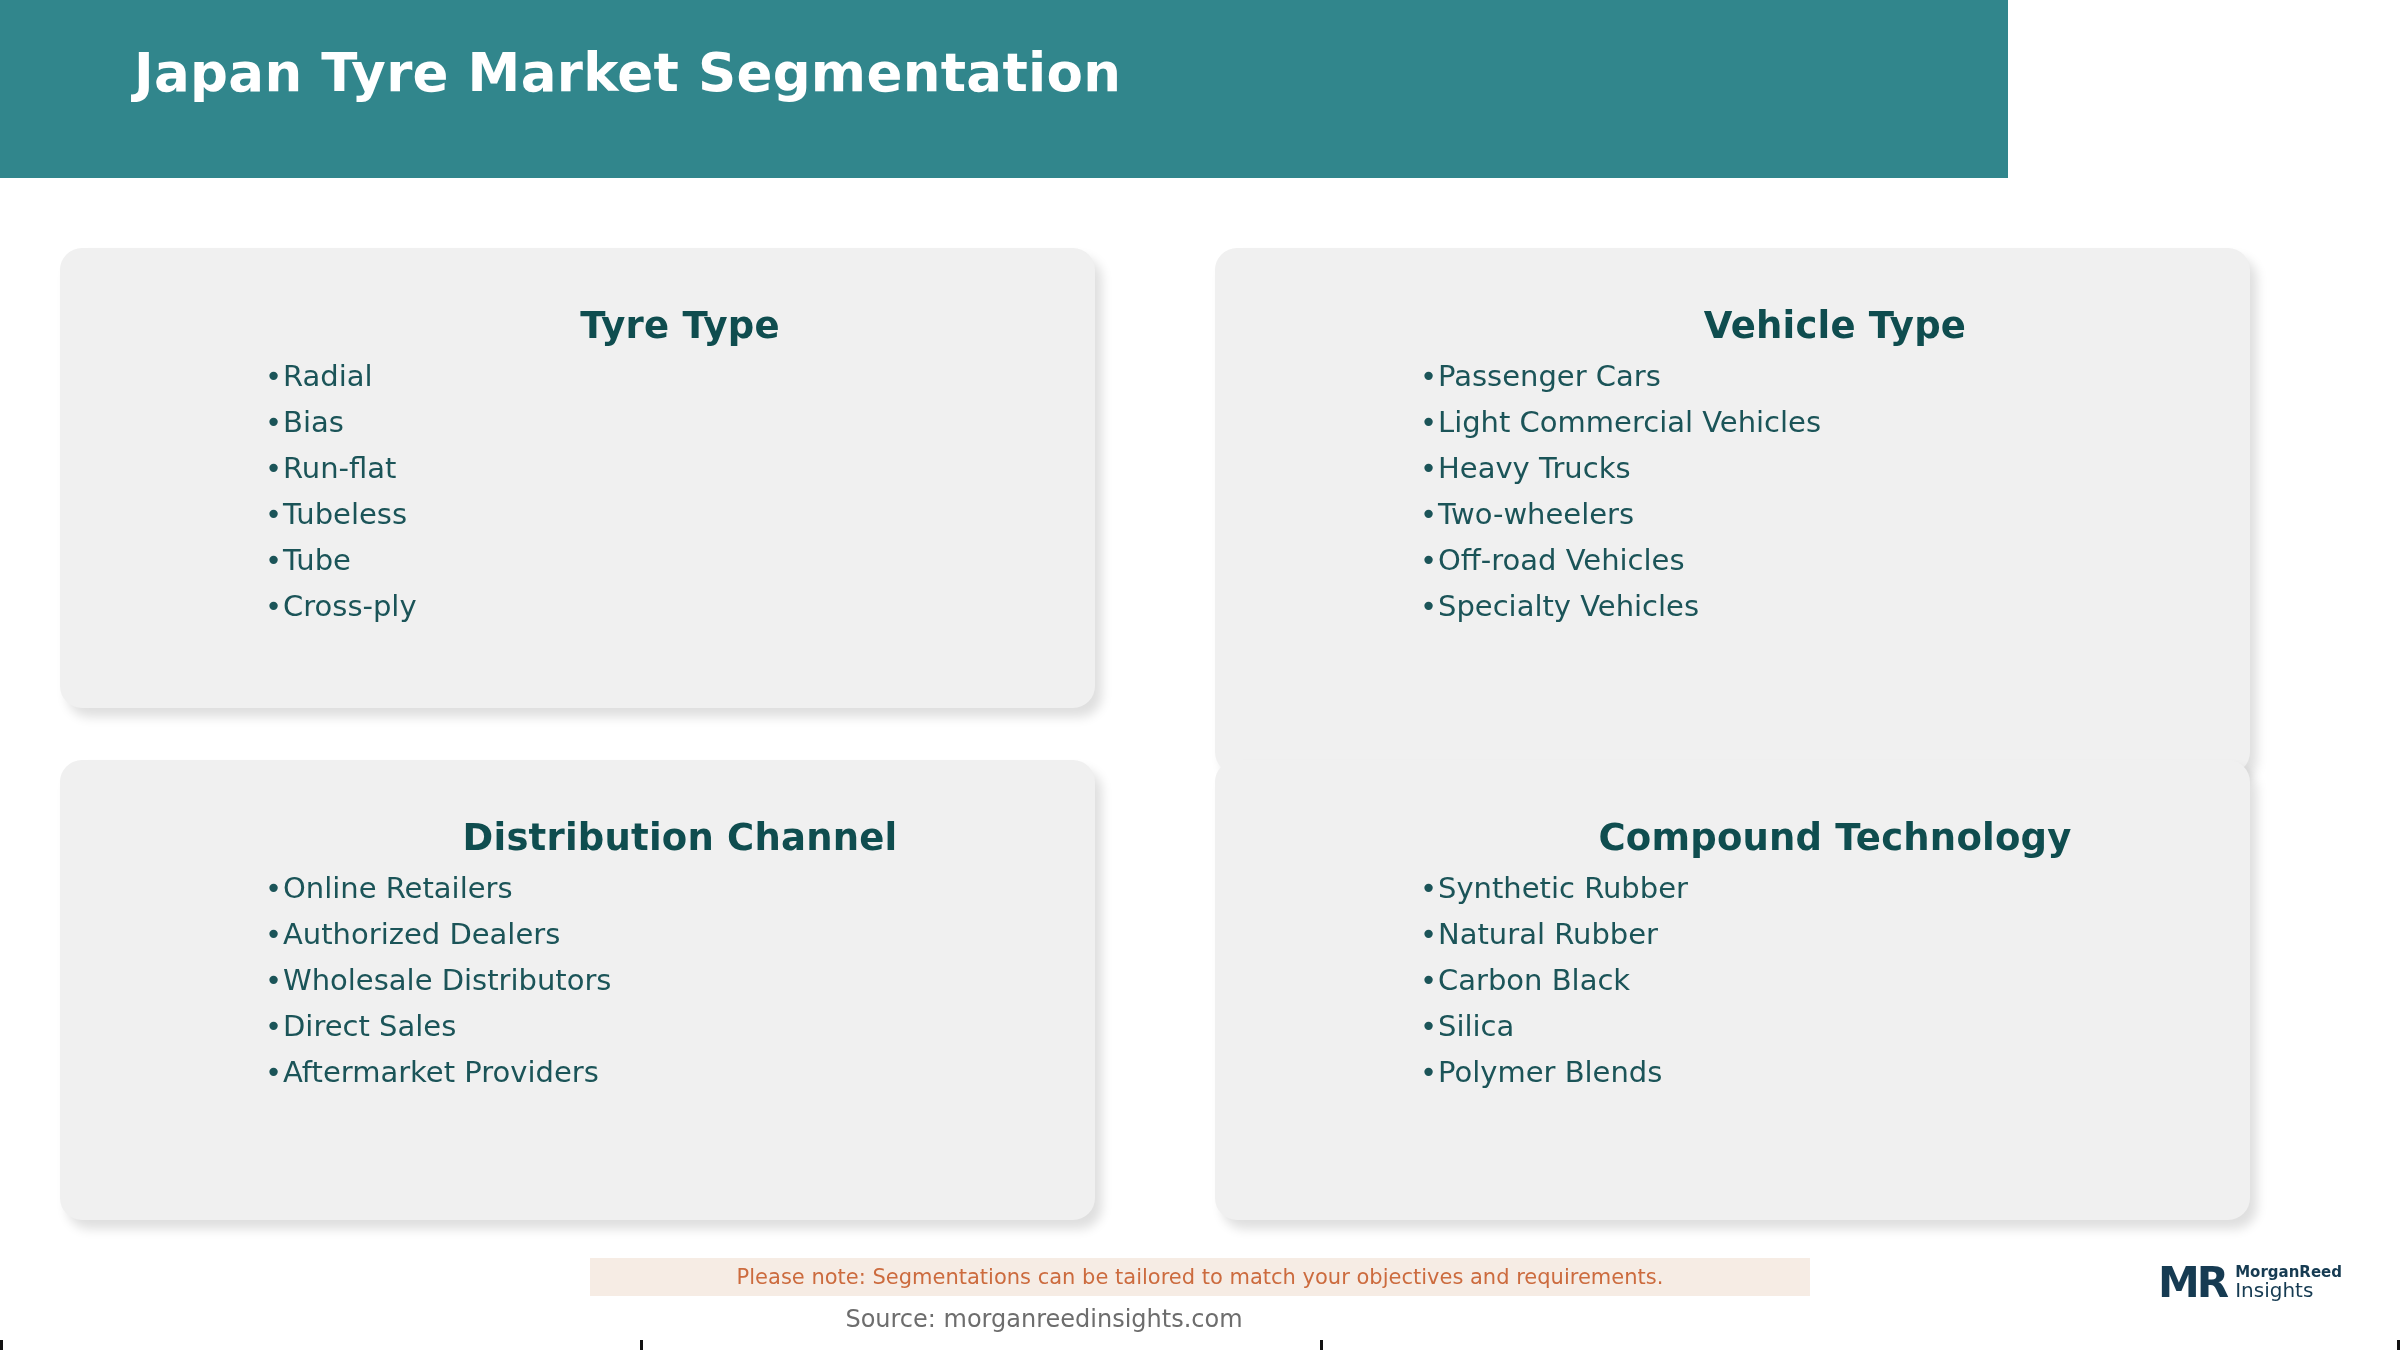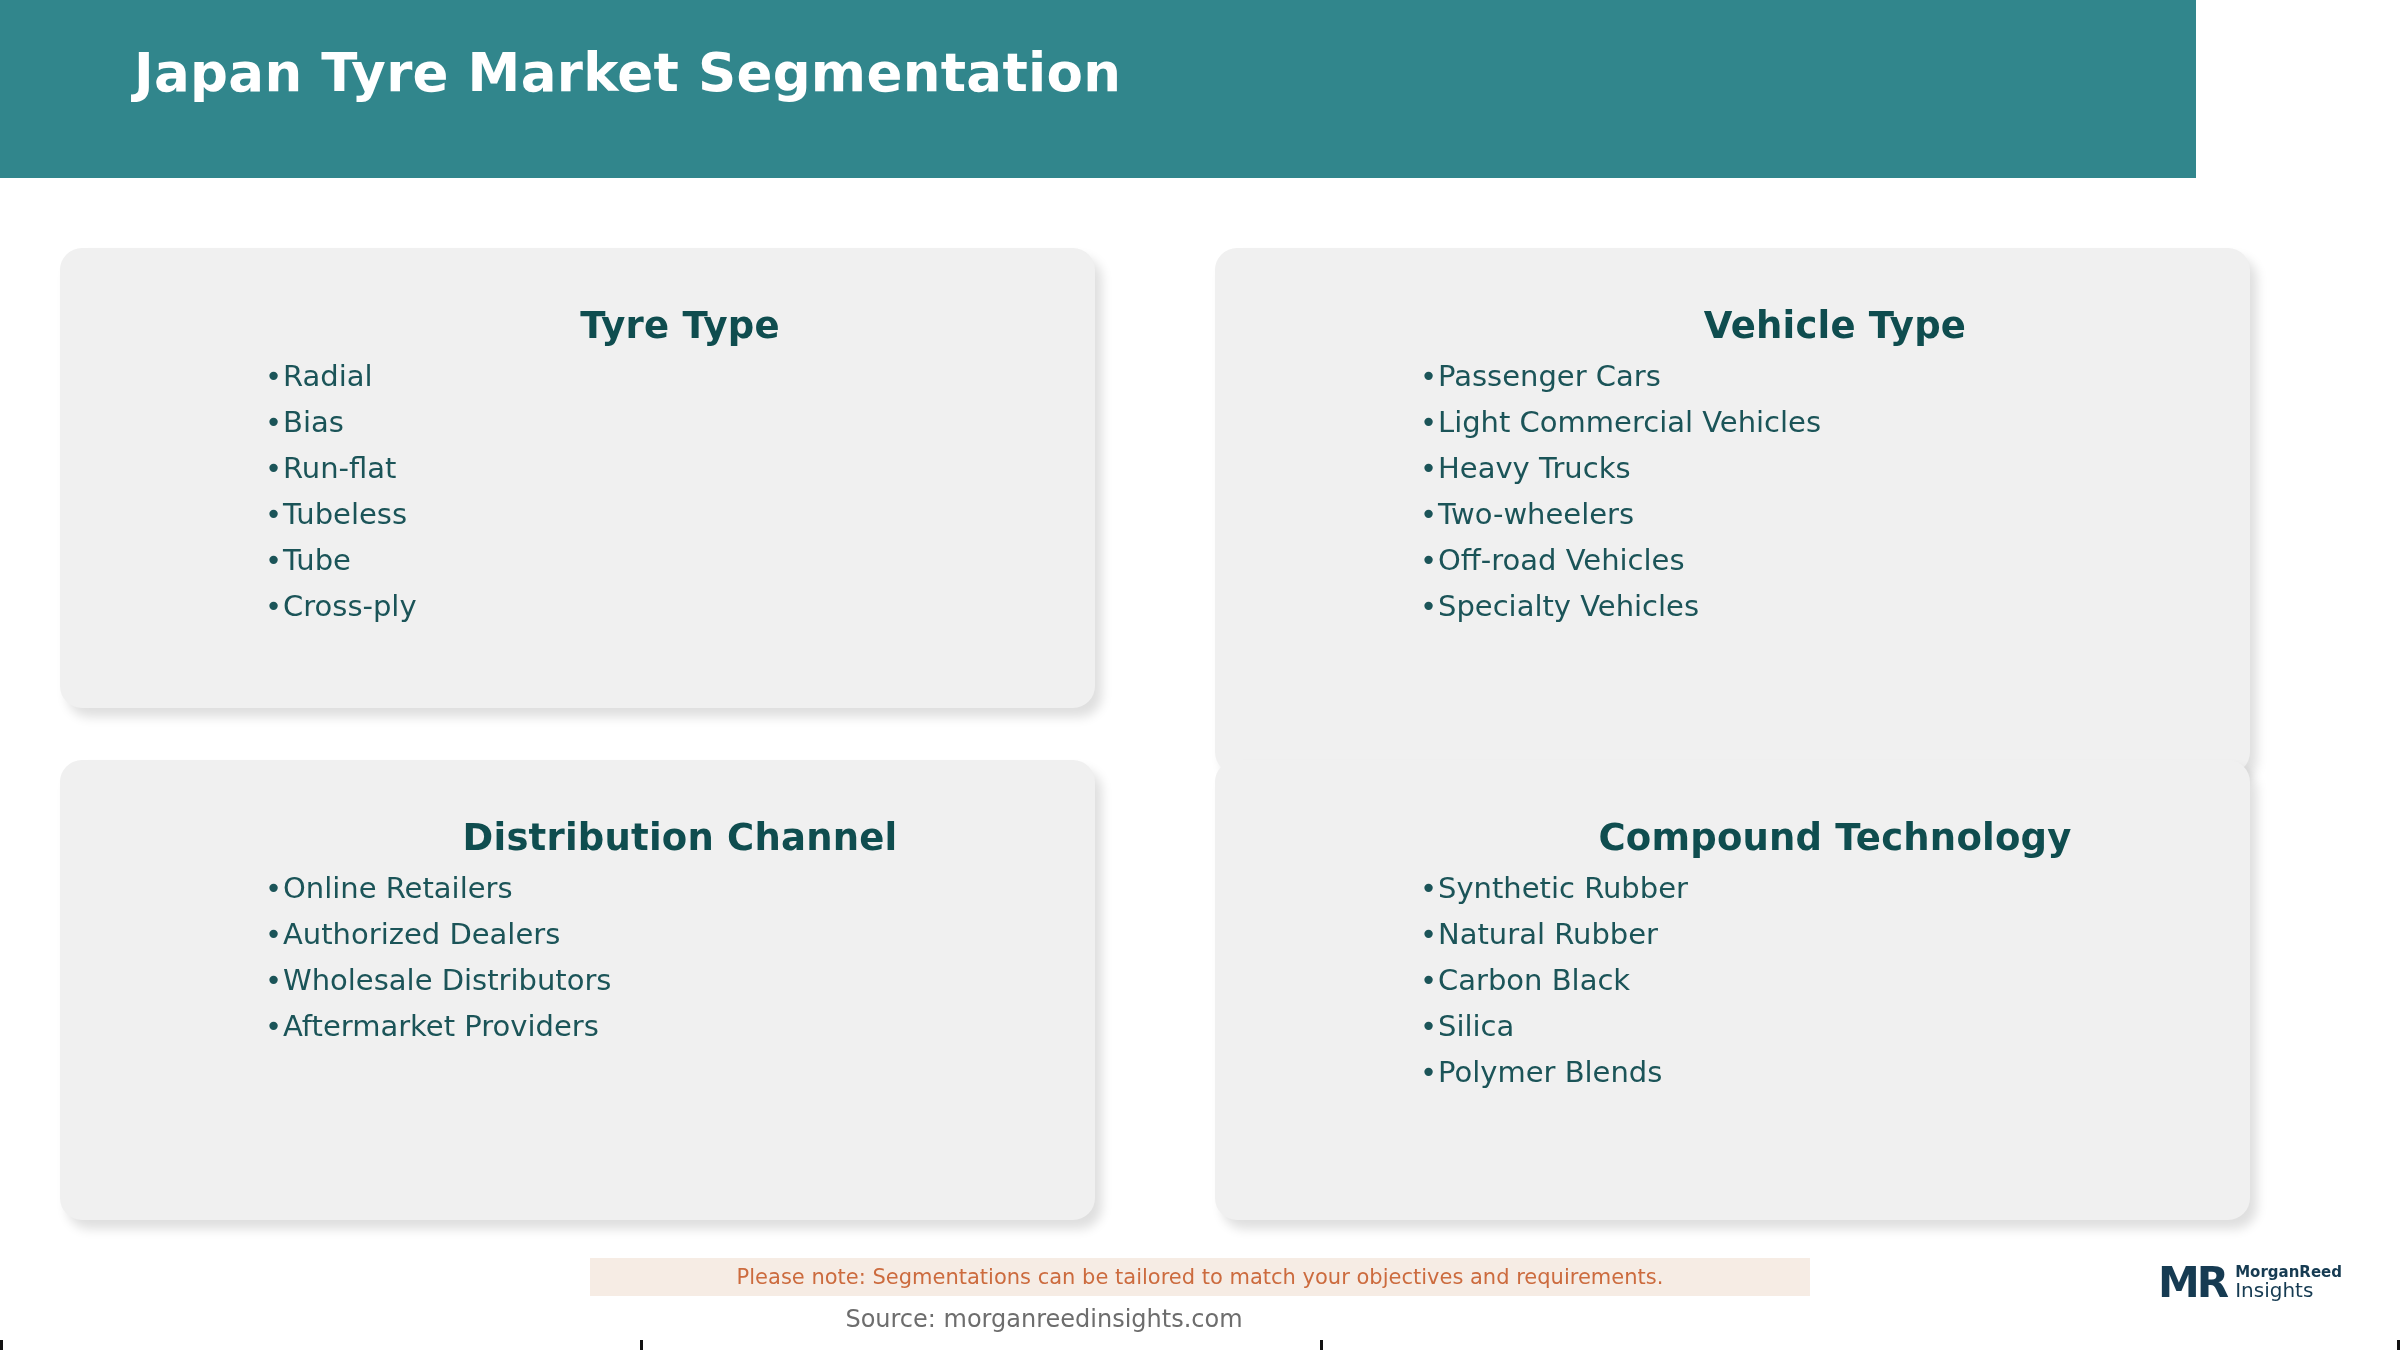--- a/index.html
+++ b/index.html
@@ -12,21 +12,21 @@
   }
   .page {
     position: relative;
     width: 2400px;
     height: 1350px;
     background: #ffffff;
   }
   .header-bar {
     position: absolute;
     top: 0; left: 0;
-    width: 2196px;
+    width: 2008px;
     height: 178px;
     background: #31868c;
   }
   .header-title {
     position: absolute;
     left: 134px;
     top: 42px;
     font-size: 53px;
     font-weight: bold;
     color: #ffffff;
@@ -173,20 +173,21 @@
     </div>
   </div>
 
   <div class="card card-3">
     <div class="card-inner">
       <div class="card-title">Distribution Channel</div>
       <ul class="card-list">
         <li><span class="bullet-dot">•</span><span>Online Retailers</span></li>
         <li><span class="bullet-dot">•</span><span>Authorized Dealers</span></li>
         <li><span class="bullet-dot">•</span><span>Wholesale Distributors</span></li>
+        <li><span class="bullet-dot">•</span><span>Direct Sales</span></li>
         <li><span class="bullet-dot">•</span><span>Aftermarket Providers</span></li>
       </ul>
     </div>
   </div>
 
   <div class="card card-4">
     <div class="card-inner">
       <div class="card-title">Compound Technology</div>
       <ul class="card-list">
         <li><span class="bullet-dot">•</span><span>Synthetic Rubber</span></li>

